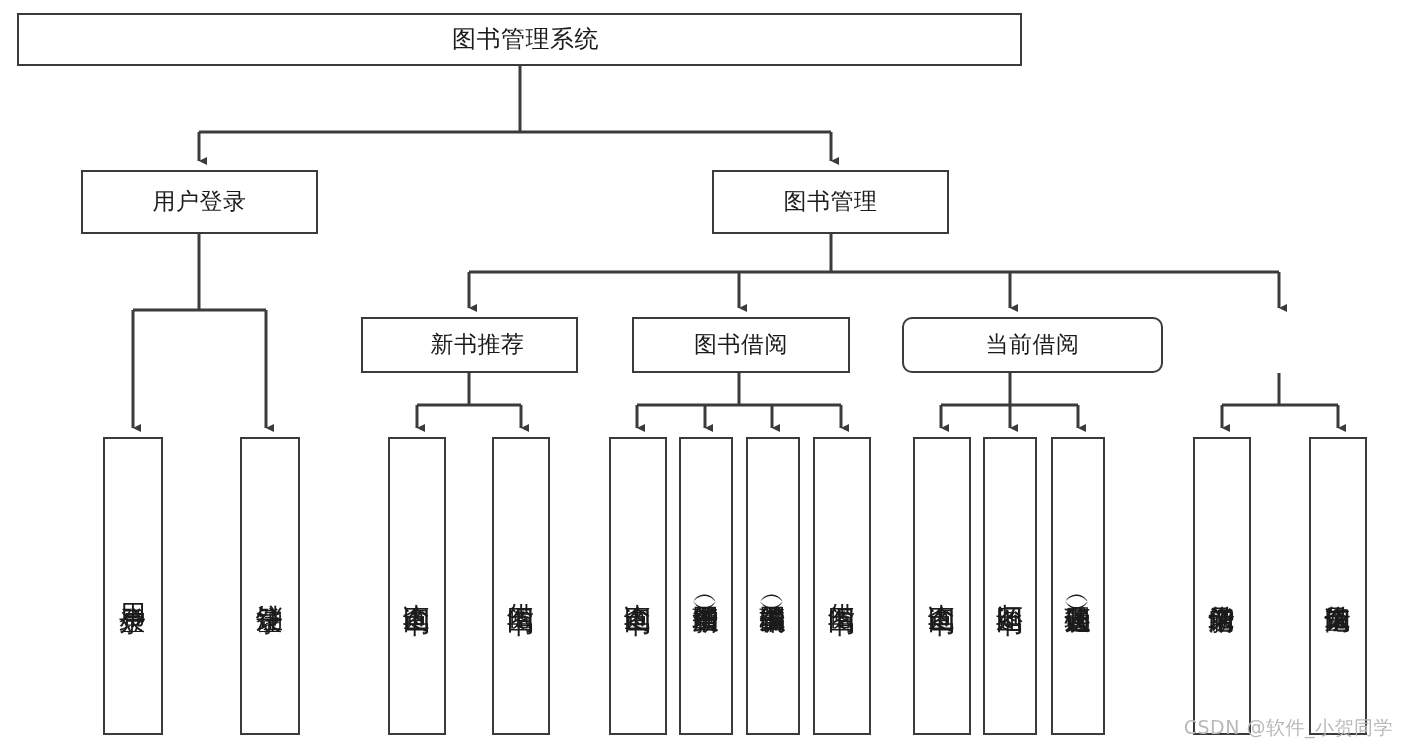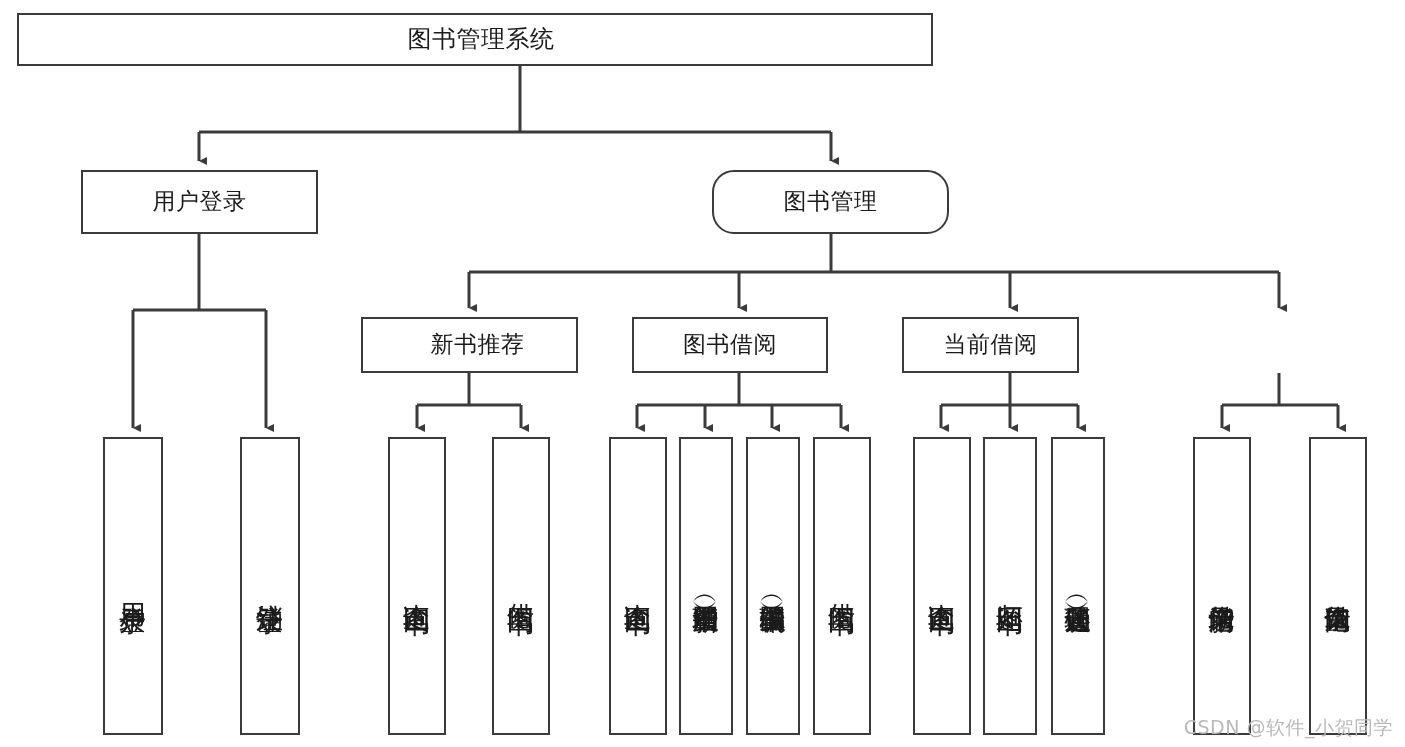--- a/index.html
+++ b/index.html
@@ -129,38 +129,38 @@
       <path d="M 1010,405 L 1010,428" marker-end="url(#arrowhead)"></path>
       <path d="M 1078,405 L 1078,428" marker-end="url(#arrowhead)"></path>
 
       <path d="M 1279,373 L 1279,405"></path>
       <path d="M 1222,405 L 1338,405"></path>
       <path d="M 1222,405 L 1222,428" marker-end="url(#arrowhead)"></path>
       <path d="M 1338,405 L 1338,428" marker-end="url(#arrowhead)"></path>
     </g>
   </svg>
 
-  <div class="node root horiz" style="left:17px; top:13px; width:916px; height:53px;padding-left:12px;">
+  <div class="node root horiz" style="left:17px; top:13px; width:1005px; height:53px;padding-left:12px;">
     <span class="node-label">图书管理系统</span>
   </div>
 
   <div class="node horiz" style="left:81px; top:170px; width:237px; height:64px;">
     <span class="node-label">用户登录</span>
   </div>
-  <div class="node horiz" style="left:712px; top:170px; width:237px; height:64px;border-radius:22px;">
+  <div class="node horiz" style="left:712px; top:170px; width:237px; height:64px;">
     <span class="node-label">图书管理</span>
   </div>
 
   <div class="node horiz" style="left:361px; top:317px; width:217px; height:56px;padding-left:16px;">
     <span class="node-label">新书推荐</span>
   </div>
-  <div class="node horiz" style="left:632px; top:317px; width:196px; height:56px;">
+  <div class="node horiz" style="left:632px; top:317px; width:218px; height:56px;">
     <span class="node-label">图书借阅</span>
   </div>
-  <div class="node horiz" style="left:902px; top:317px; width:177px; height:56px;">
+  <div class="node horiz" style="left:902px; top:317px; width:261px; height:56px;border-radius:10px;">
     <span class="node-label">当前借阅</span>
   </div>
 
   <div class="node vert" style="left:103px; top:437px; width:60px; height:298px;">
     <span class="node-label">用户登录</span>
   </div>
   <div class="node vert" style="left:240px; top:437px; width:60px; height:298px;">
     <span class="node-label">注销登录</span>
   </div>
 

